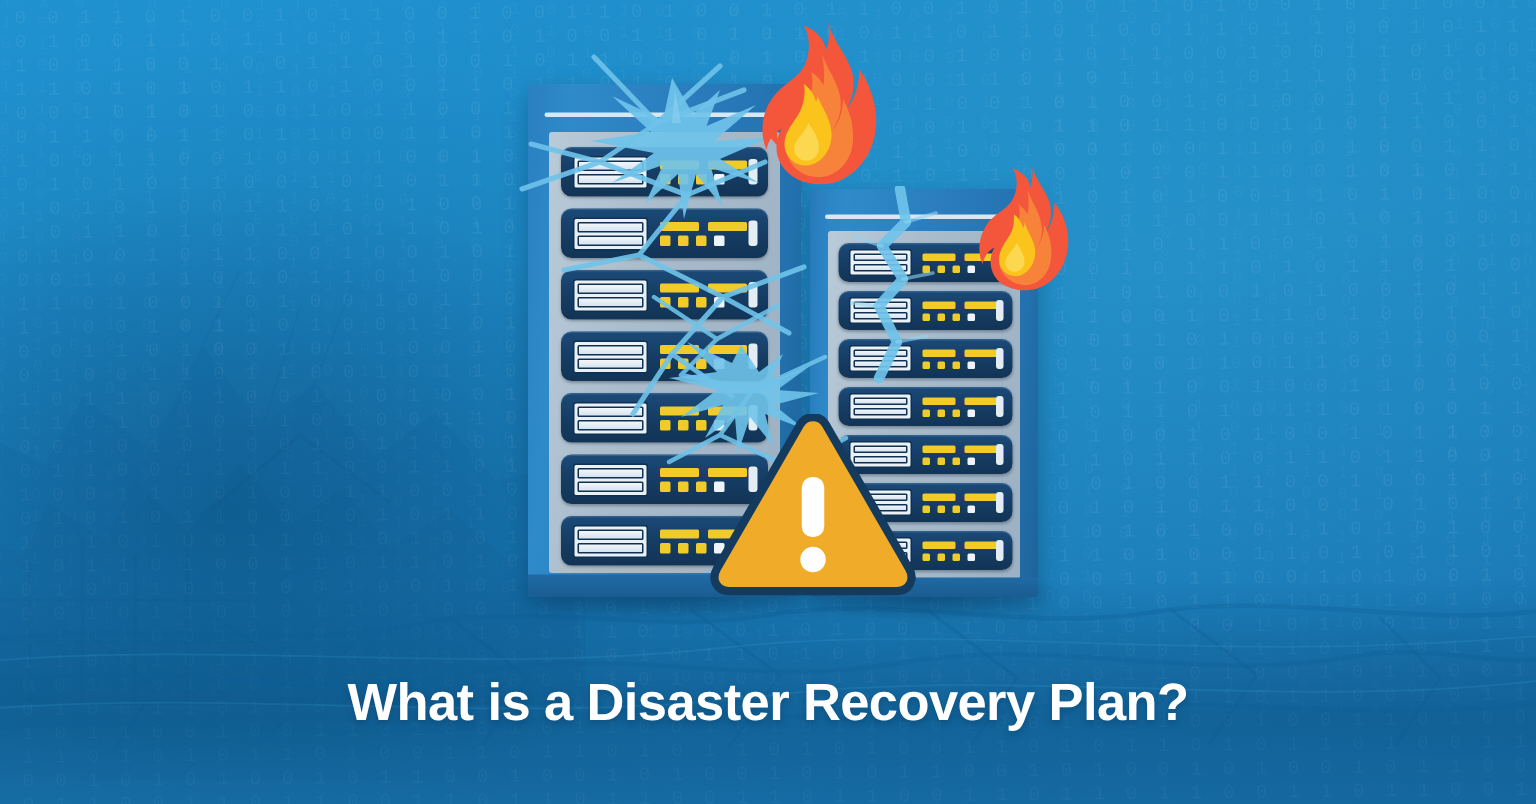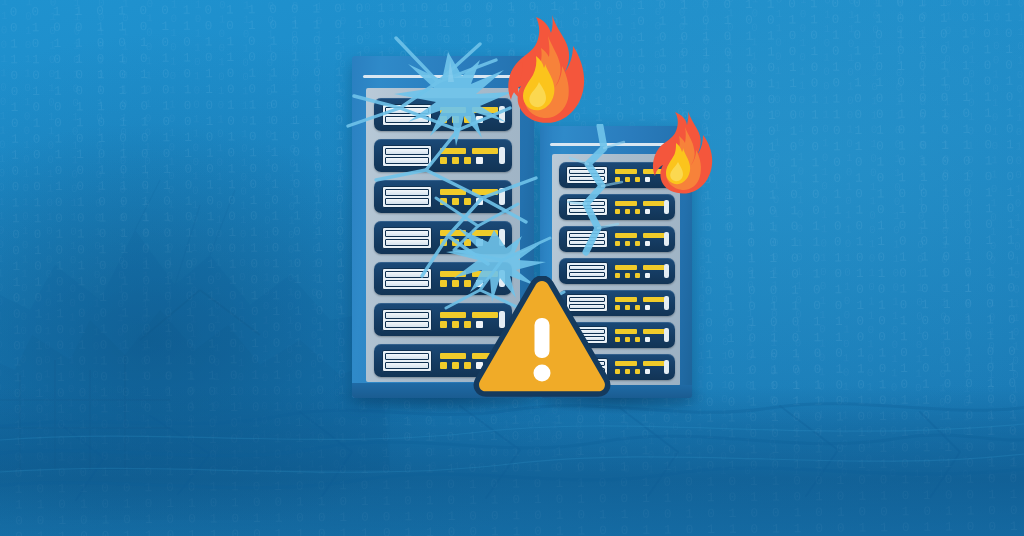--- a/index.html
+++ b/index.html
@@ -591,14 +591,15 @@
       <path fill="#fbd850" d="M26,52 C28,56 31,60 31,64 C31,69 27,72 23,71 C19,70 17,66 19,62 C21,58 24,56 26,52 Z"></path>
     </g>
   </svg>
 
   <svg class="warn" style="left:472px; top:276px; width:140px; height:122px;" viewBox="0 0 140 122">
     <path d="M61.5,7 C65.5,0.5 74.5,0.5 78.5,7 L134,103 C138,110 134.5,118 126,118 L14,118 C5.5,118 2,110 6,103 Z" fill="#f0ab28" stroke="#143a5e" stroke-width="5.5" stroke-linejoin="round"></path>
     <rect x="62.5" y="42" width="15" height="40" rx="7" fill="#ffffff"></rect>
     <circle cx="70" cy="97" r="8.5" fill="#ffffff"></circle>
   </svg>
 
+  <div class="title">What is a Disaster Recovery Plan?</div>
 
 </div>
 
 </body></html>

